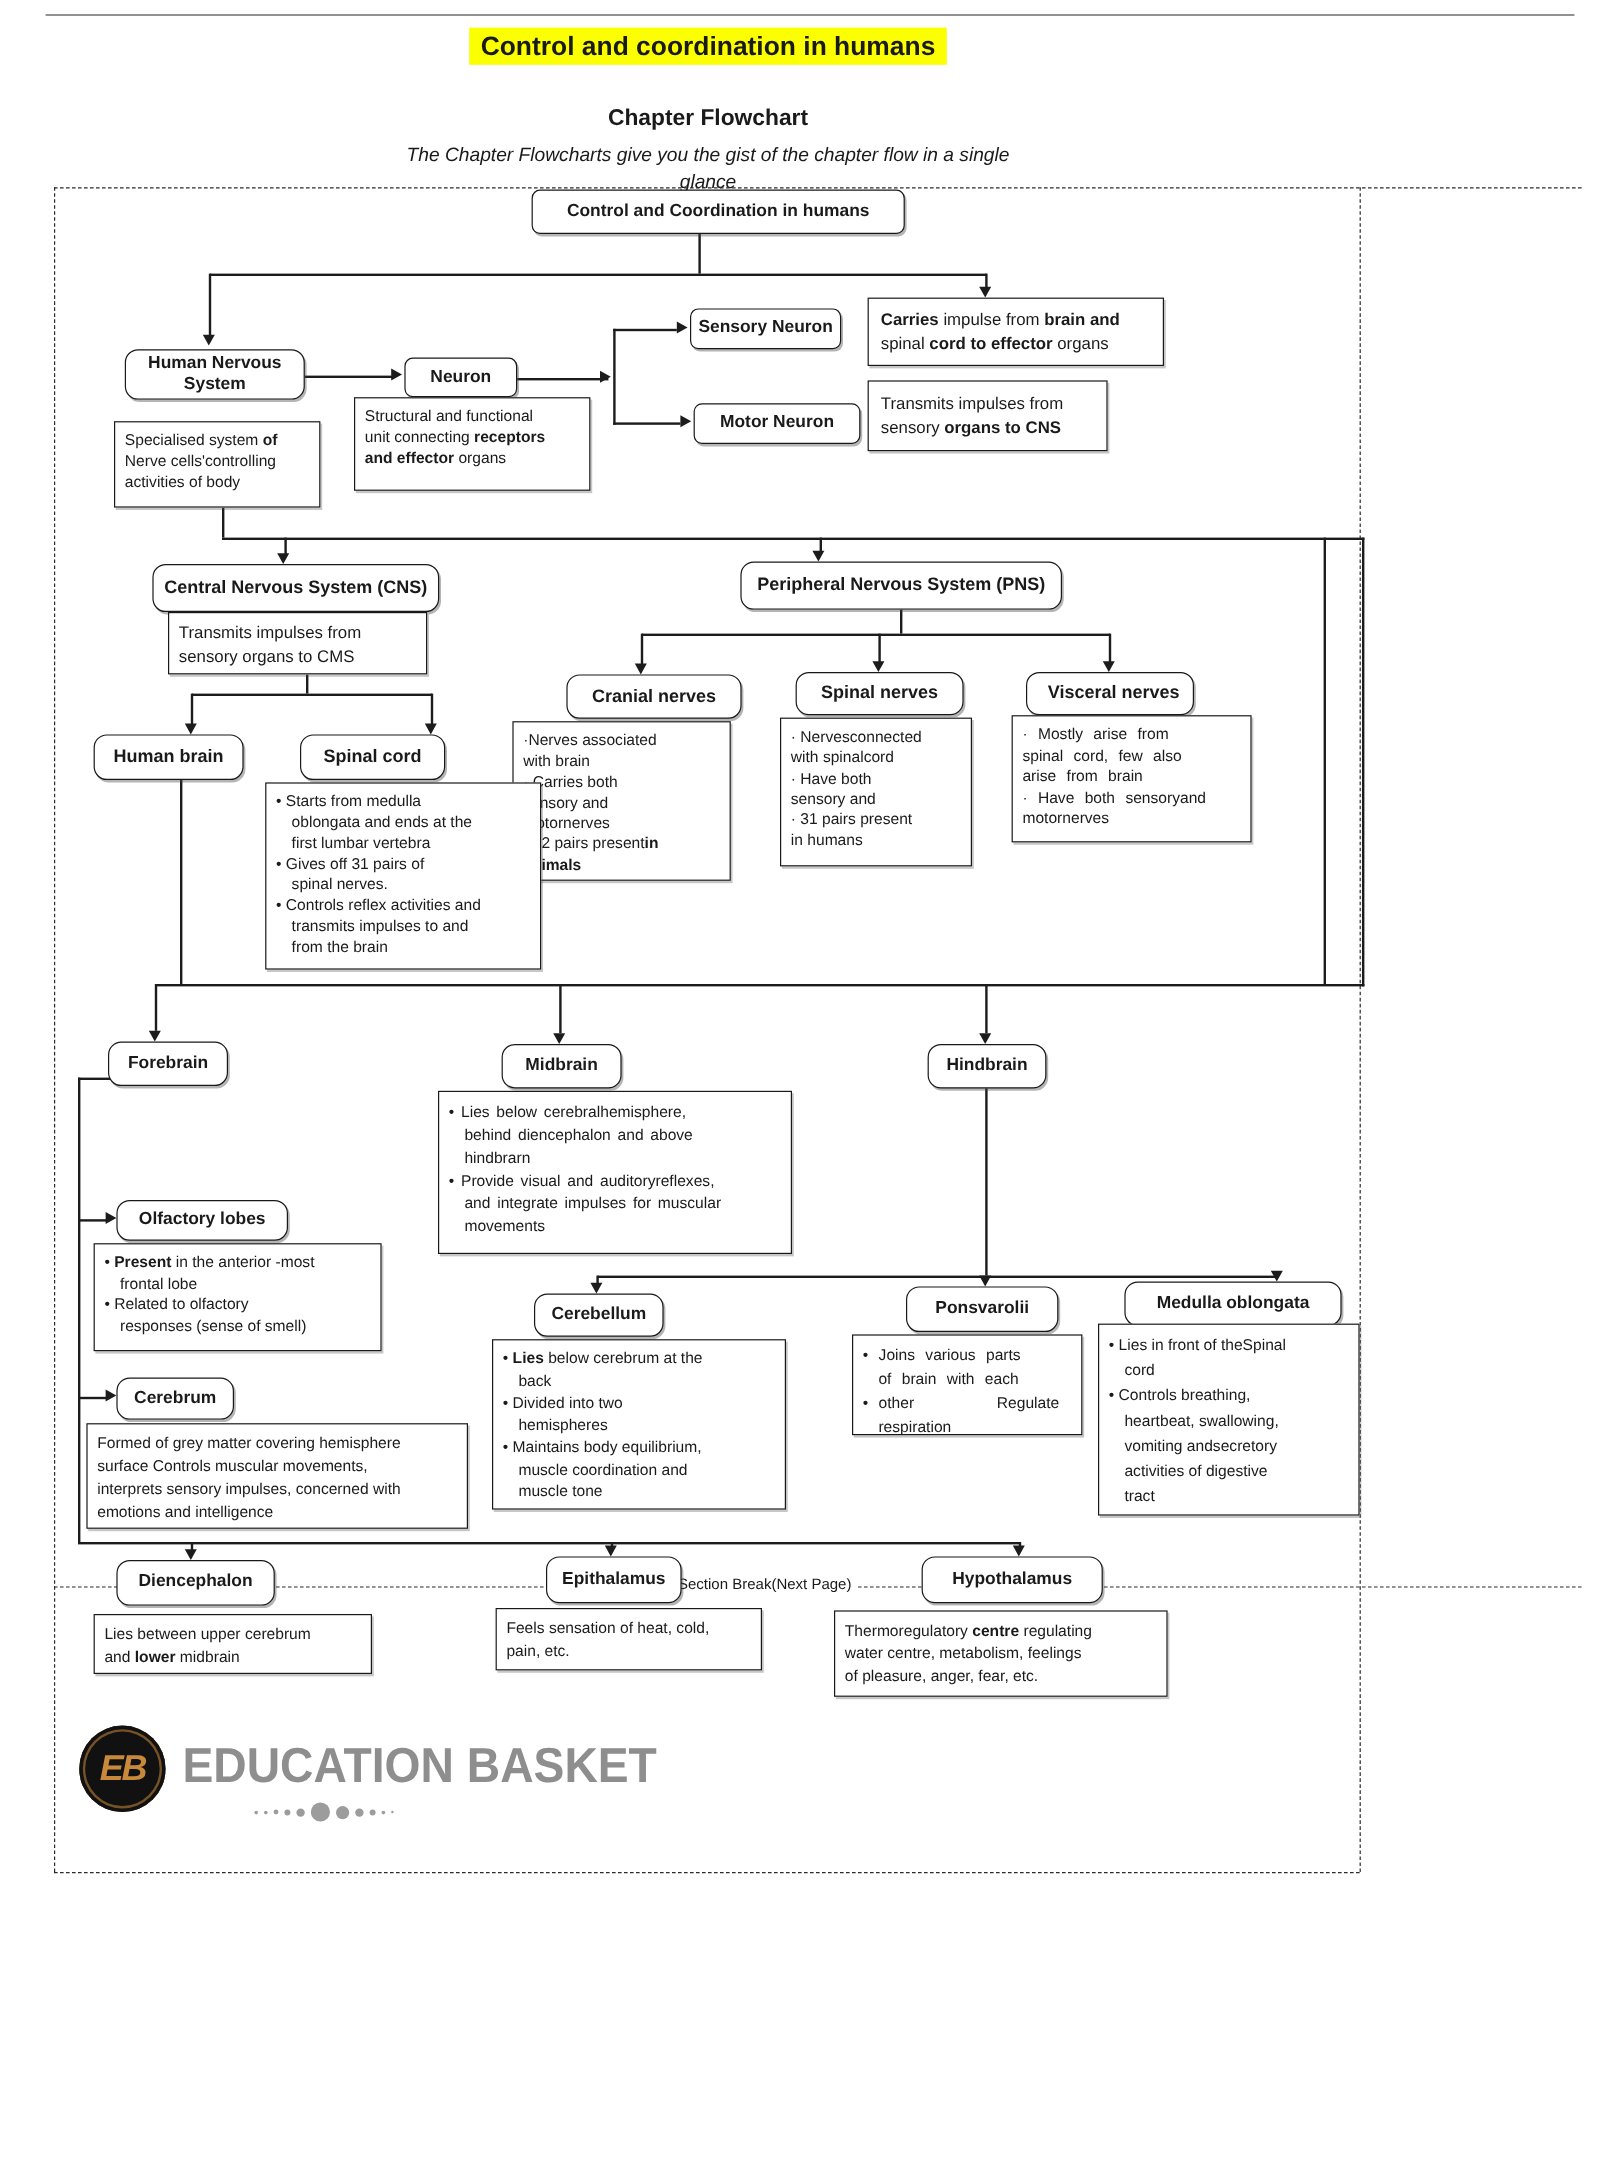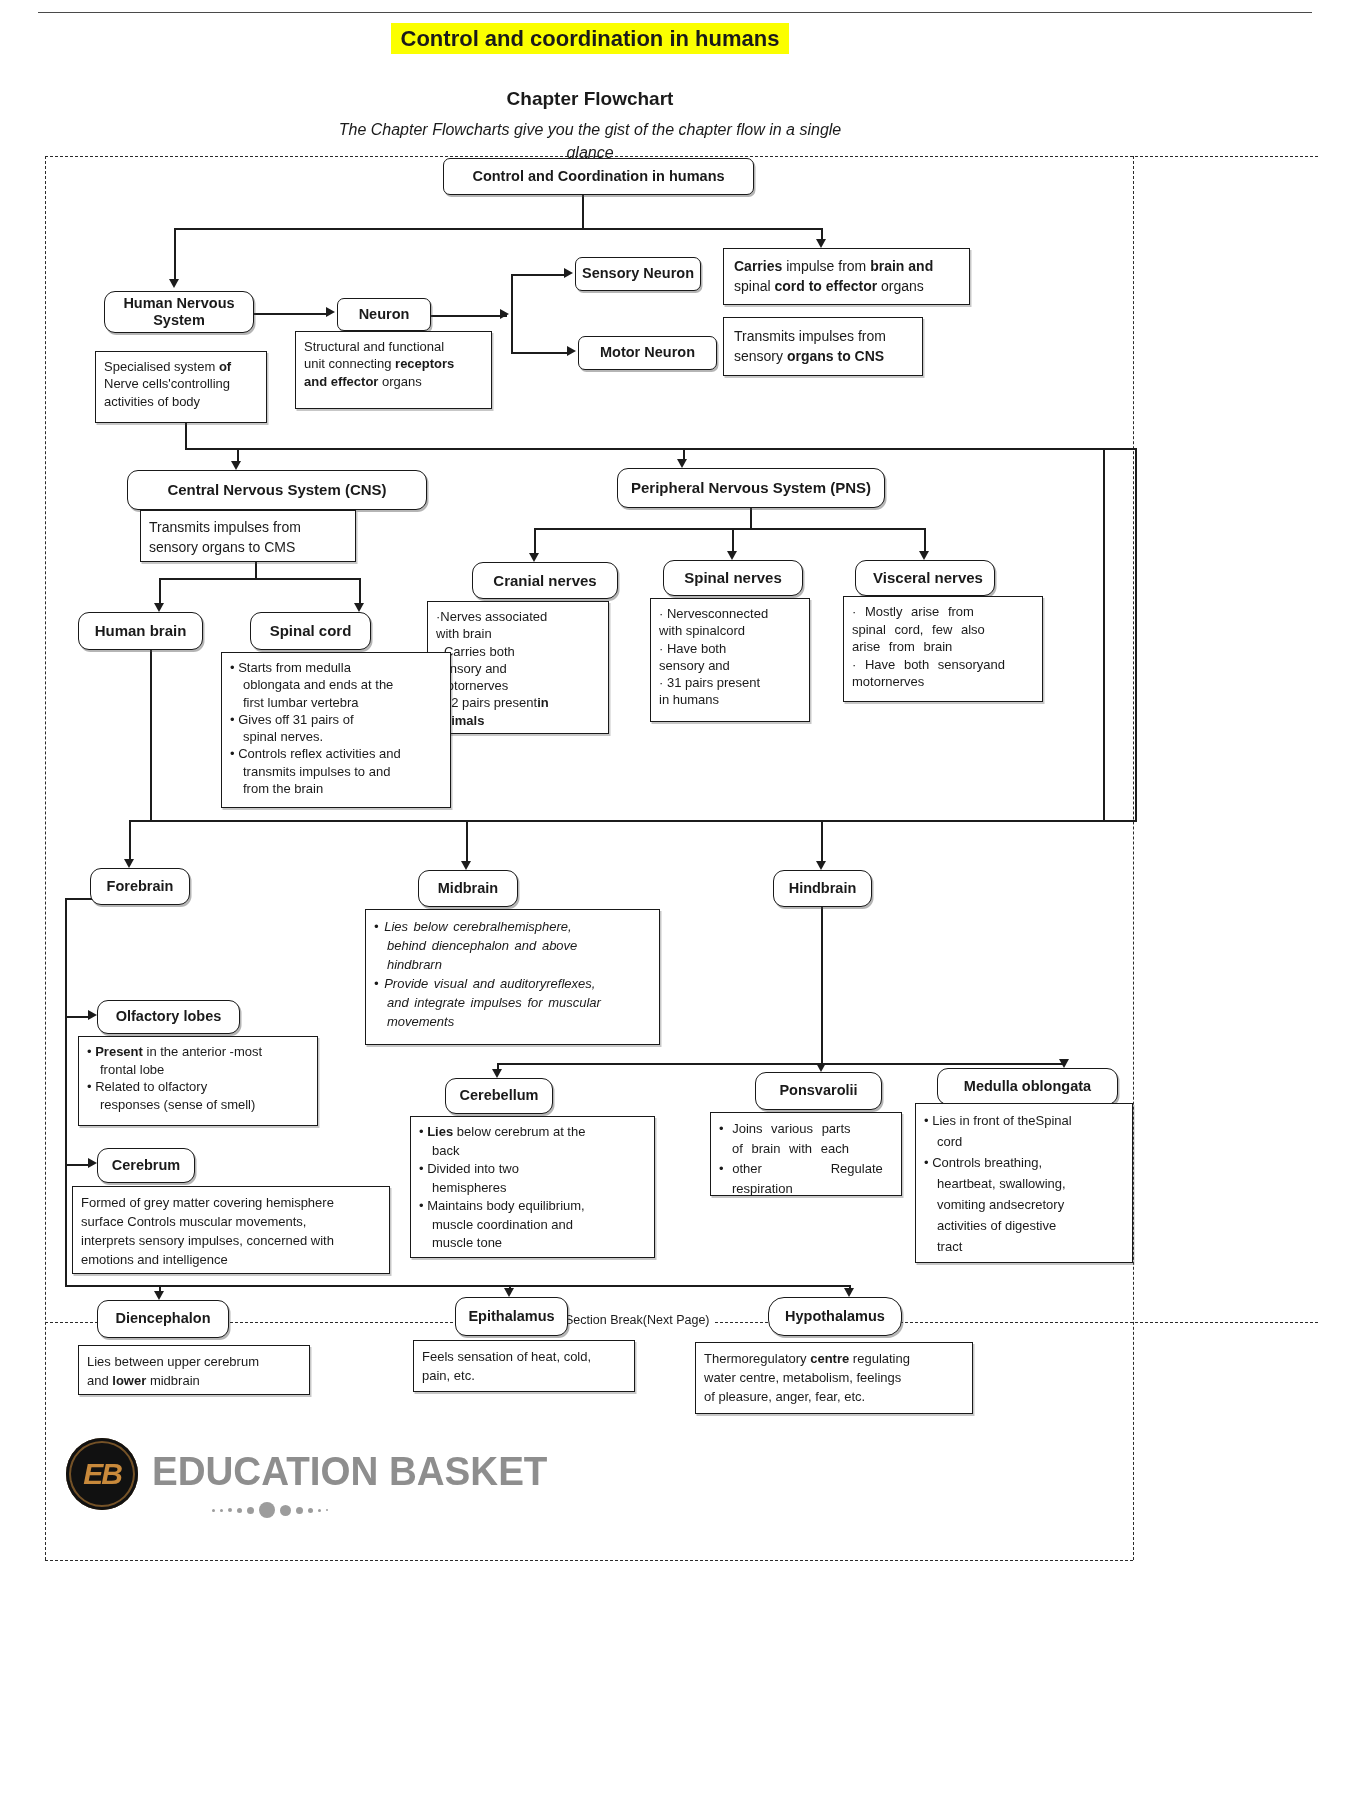--- a/index.html
+++ b/index.html
@@ -29,21 +29,21 @@
   .desc{position:absolute;background:#fff;border:1.7px solid #191919;font-size:13px;line-height:17.3px;
         padding:6px 8px;box-sizing:border-box;box-shadow:1.5px 2px 0 rgba(70,70,70,.3);}
   .desc b, .node b{font-weight:700;}
   .desc{font-weight:400;}
   .lh19{line-height:19px;} .lh185{line-height:18.5px;} .lh20{line-height:20px;} .lh21{line-height:21px;} .lh175{line-height:17.5px;}
   .f14{font-size:14px;line-height:20px;}
   .hang .ln{padding-left:13px;}
   .hang .ln.bl{padding-left:0;}
   .clip{overflow:hidden;}
   .just{word-spacing:5px;}
-  .just2{word-spacing:2px;font-style:italic;}
+  .just2{word-spacing:2px;}
   
   .logo-circle{position:absolute;left:66px;top:1438px;width:72px;height:72px;border-radius:50%;background:#111;
                display:flex;align-items:center;justify-content:center;color:#c8893b;font-size:30px;font-weight:800;
                font-style:italic;letter-spacing:-2px;box-shadow:inset 0 0 0 3px #111, inset 0 0 0 5px rgba(200,137,59,.55);}
   .wordmark{position:absolute;left:152px;top:1448px;font-size:41px;font-weight:800;color:#8e8e8e;
             letter-spacing:0;transform:scaleX(.94);transform-origin:left;white-space:nowrap;}
   .dots{position:absolute;left:212px;top:1502px;display:flex;align-items:center;gap:5px;}
   .dots i{display:block;border-radius:50%;background:#9c9c9c;}
 </style>
 </head>
@@ -155,21 +155,21 @@
 
   <div class="desc f14" style="left:723px;top:248px;width:247px;height:57px;padding:7px 10px;">
     <div class="ln"><b>Carries</b> impulse from <b>brain and</b></div>
     <div class="ln">spinal <b>cord to effector</b> organs</div>
   </div>
   <div class="desc f14" style="left:723px;top:317px;width:200px;height:59px;padding:8px 10px;">
     <div class="ln">Transmits impulses from</div>
     <div class="ln">sensory <b>organs to CNS</b></div>
   </div>
 
-  <div class="node" style="left:127px;top:470px;width:300px;height:40px;font-size:15px;">Central Nervous System (CNS)</div>
+  <div class="node" style="left:127px;top:470px;width:239px;height:40px;font-size:15px;">Central Nervous System (CNS)</div>
   <div class="desc f14" style="left:140px;top:510px;width:216px;height:52px;">
     <div class="ln">Transmits impulses from</div>
     <div class="ln">sensory organs to CMS</div>
   </div>
 
   <div class="node" style="left:617px;top:468px;width:268px;height:40px;font-size:15px;">Peripheral Nervous System (PNS)</div>
 
   <div class="node" style="left:472px;top:562px;width:146px;height:37px;font-size:15px;">Cranial nerves</div>
   <div class="desc" style="left:427px;top:601px;width:182px;height:133px;">
     <div class="ln bl">·Nerves associated</div>
@@ -280,21 +280,21 @@
     <div class="ln">Lies between upper cerebrum</div>
     <div class="ln">and <b>lower</b> midbrain</div>
   </div>
 
   <div class="node" style="left:455px;top:1297px;width:113px;height:39px;">Epithalamus</div>
   <div class="desc lh19" style="left:413px;top:1340px;width:222px;height:52px;">
     <div class="ln">Feels sensation of heat, cold,</div>
     <div class="ln">pain, etc.</div>
   </div>
 
-  <div class="node" style="left:768px;top:1297px;width:134px;height:39px;border-radius:16px;">Hypothalamus</div>
+  <div class="node" style="left:768px;top:1297px;width:151px;height:39px;">Hypothalamus</div>
   <div class="desc lh19" style="left:695px;top:1342px;width:278px;height:72px;">
     <div class="ln">Thermoregulatory <b>centre</b> regulating</div>
     <div class="ln">water centre, metabolism, feelings</div>
     <div class="ln">of pleasure, anger, fear, etc.</div>
   </div>
 
   <div class="logo-circle">EB</div>
   <div class="wordmark">EDUCATION BASKET</div>
   <div class="dots">
     <i style="width:3px;height:3px;"></i>

